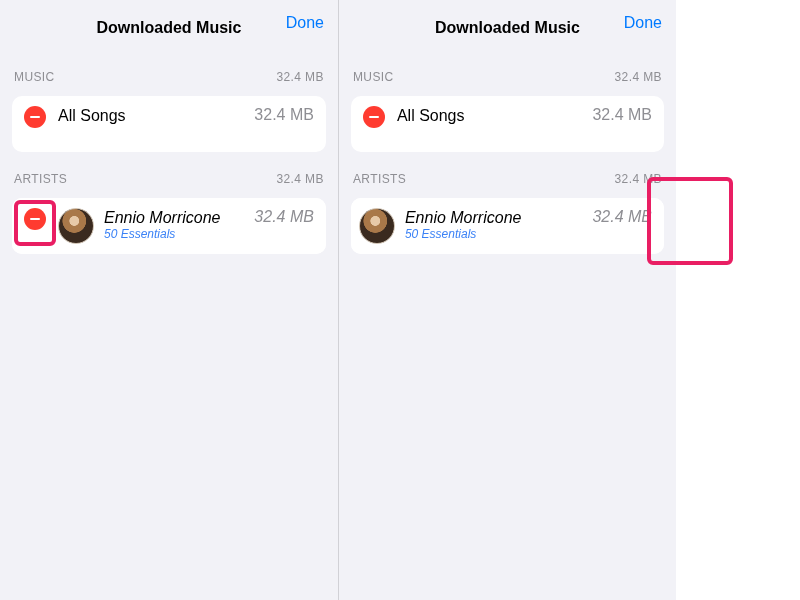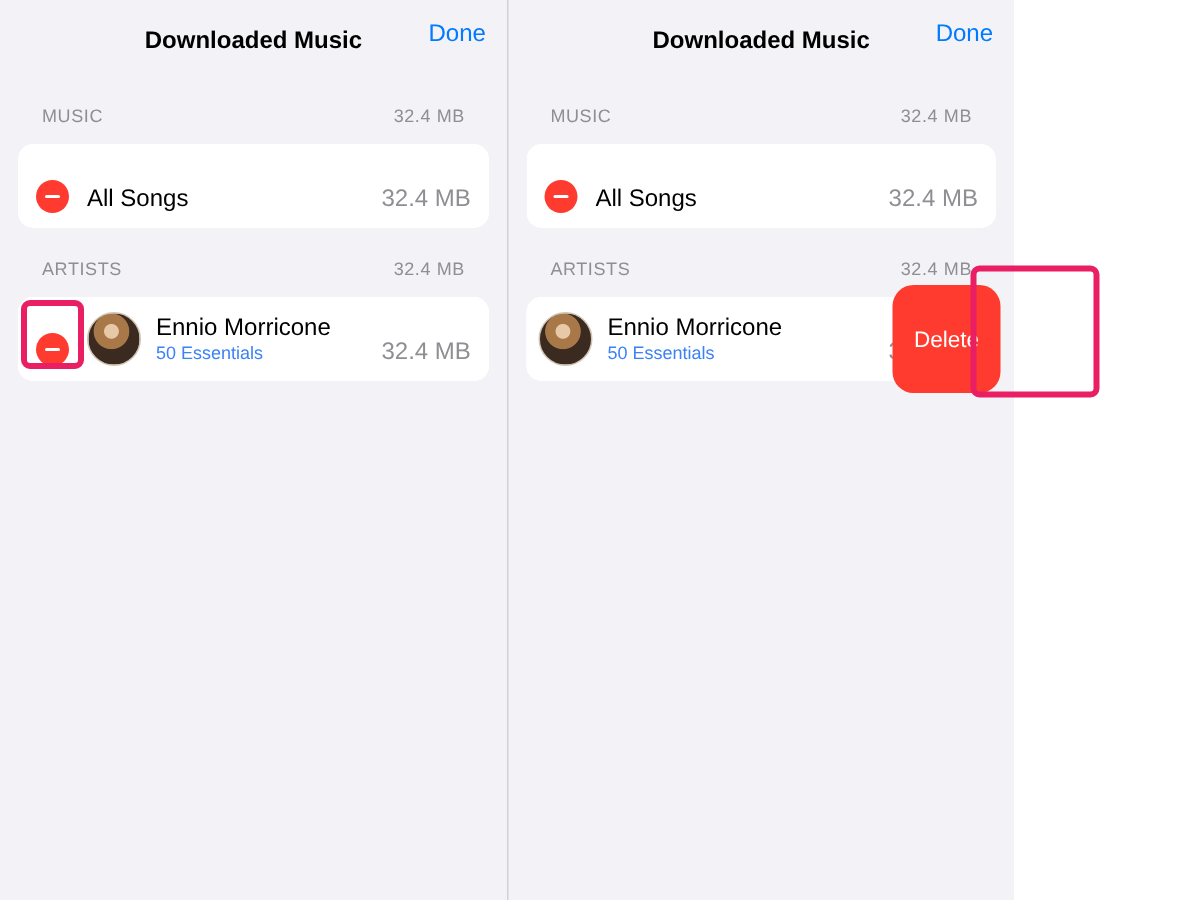--- a/index.html
+++ b/index.html
@@ -3,33 +3,33 @@
   <meta charset="utf-8">
   <style>
     * { margin: 0; padding: 0; box-sizing: border-box; font-family: -apple-system, BlinkMacSystemFont, 'Segoe UI', sans-serif; }
     body { background: #fff; width: 800px; height: 600px; overflow: hidden; }
     .split { display: flex; width: 676px; height: 600px; }
     .pane { width: 400px; height: 600px; background: #f2f2f7; position: relative; }
     .pane + .pane { border-left: 1px solid #d1d1d6; }
     .header { display: flex; align-items: center; justify-content: center; height: 50px; position: relative; padding-top: 6px; }
     .title { font-size: 16px; font-weight: 600; color: #000; }
     .done { position: absolute; right: 14px; top: 14px; color: #007aff; font-size: 16px; font-weight: 400; cursor: pointer; }
-    .section-hdr { display: flex; justify-content: space-between; padding: 6px 28px; margin-top: 14px; font-size: 12px; letter-spacing: .4px; color: #8e8e93; }
+    .section-hdr { display: flex; justify-content: space-between; padding: 6px 14px; margin-top: 14px; font-size: 12px; letter-spacing: .4px; color: #8e8e93; }
     .row-group { background: #fff; border-radius: 10px; margin: 6px 12px; overflow: hidden; }
-    .row { display: flex; align-items: flex-end; padding: 10px 12px; min-height: 56px; background: #fff; }
+    .row { display: flex; align-items: flex-start; padding: 10px 12px; min-height: 56px; background: #fff; }
     .minus { width: 22px; height: 22px; border-radius: 50%; background: #ff3b30; display: flex; align-items: center; justify-content: center; margin-right: 12px; flex-shrink: 0; cursor: pointer; }
     .minus .bar { width: 10px; height: 2px; background: #fff; border-radius: 1px; }
     .avatar { width: 36px; height: 36px; border-radius: 50%; background: radial-gradient(circle at 45% 35%, #e7c9a8 0 16%, #a97849 18% 40%, #3a2a1f 42% 100%); margin-right: 10px; flex-shrink:0; border:1px solid #d0c3b3; }
     .row-main { flex: 1; min-width: 0; }
     .row-title { font-size: 16px; color: #000; line-height: 1.2; white-space: nowrap; overflow: hidden; text-overflow: ellipsis; }
     .row-sub { font-size: 12px; color: #3b82f6; line-height: 1.3; }
     .row-size { font-size: 16px; color: #8e8e93; margin-left: 8px; white-space: nowrap; }
 
     .artist-row-wrap { position: relative; margin: 6px 12px; border-radius: 10px; background:#fff; overflow: visible; }
-    .artist-row-wrap .row { border-radius: 10px; }
+    .artist-row-wrap .row { border-radius: 10px; font-style: italic; }
     .swipe .row { padding-left: 8px; }
     .delete-btn { position: absolute; right: -3px; top: -8px; width: 72px; height: 72px; border-radius: 14px; background: #ff3b30; color: #fff; display:flex; align-items:center; justify-content:center; font-size:15px; cursor:pointer; }
 
     .highlight-box { position: absolute; border: 4px solid #e91e63; border-radius: 6px; pointer-events: none; }
     .hl-left { top: 200px; left: 14px; width: 42px; height: 46px; }
     .hl-right { top: 177px; left: 308px; width: 86px; height: 88px; }
   </style>
 </head>
 <body>
 
@@ -106,19 +106,18 @@
     </div>
     <div class="artist-row-wrap swipe">
       <div class="row">
         <div class="avatar"></div>
         <div class="row-main">
           <div class="row-title">Ennio Morricone</div>
           <div class="row-sub">50 Essentials</div>
         </div>
         <div class="row-size">32.4 MB</div>
       </div>
-      <div class="delete-btn">Delete</div>
     </div>
 
     <div class="highlight-box hl-right"></div>
   </div>
 
 </div>
 
 </body></html>

